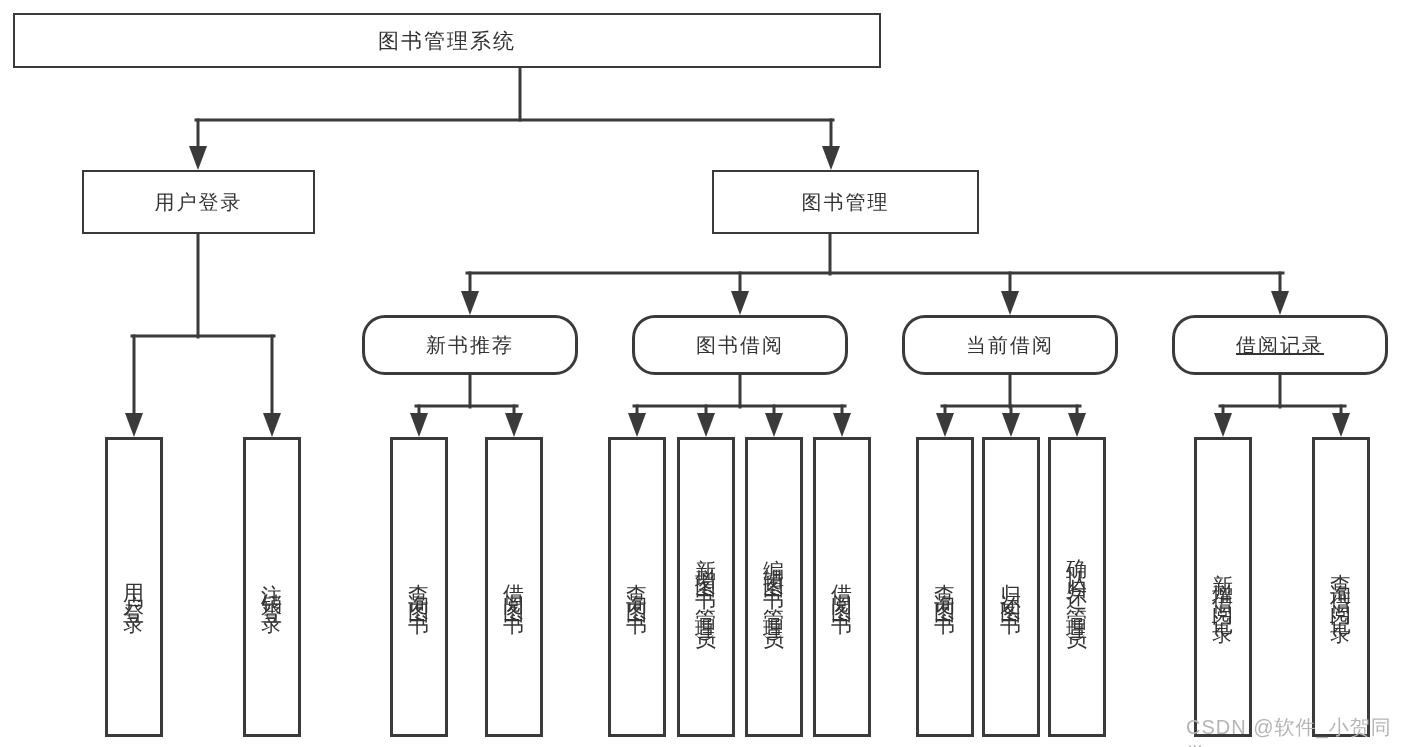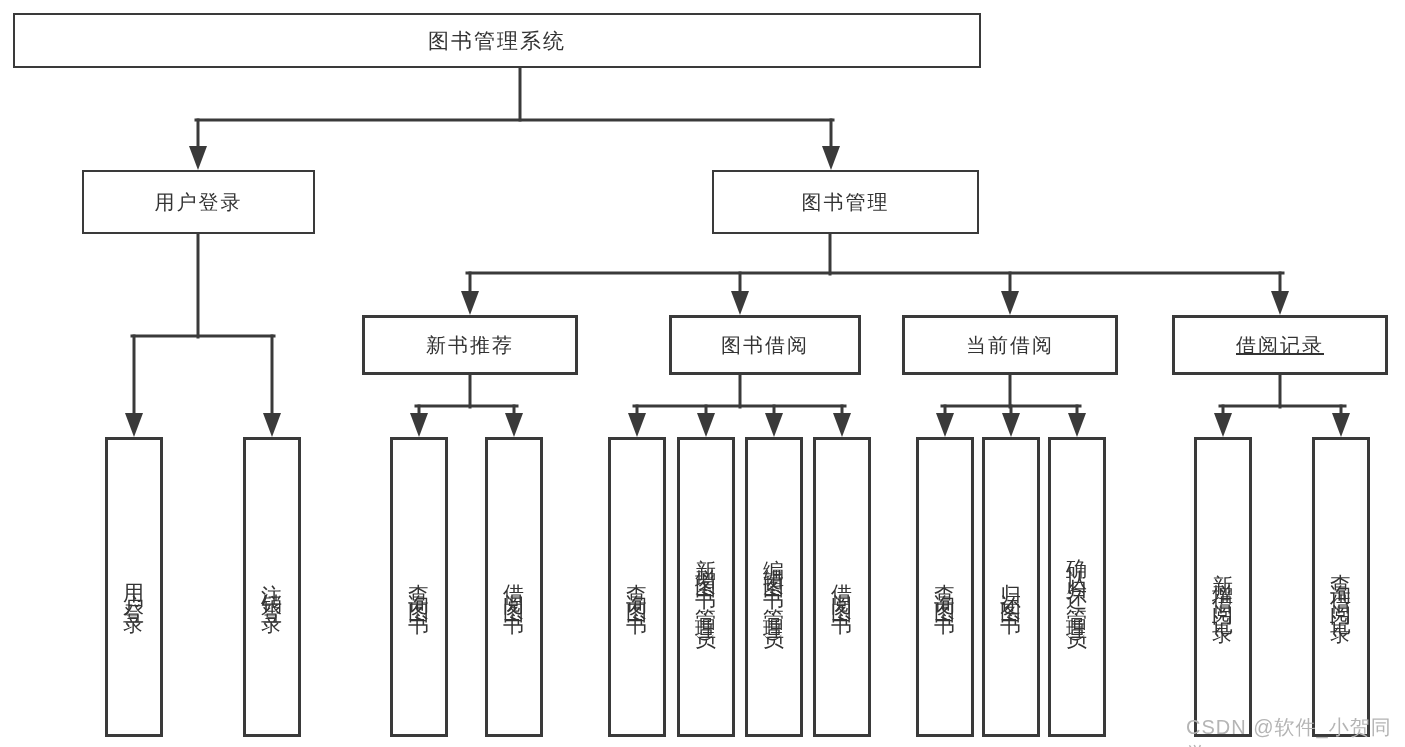--- a/index.html
+++ b/index.html
@@ -24,21 +24,21 @@
     box-sizing:border-box;
     background:var(--background);
     border:2px solid var(--line);
     display:flex;align-items:center;justify-content:center;
     color:var(--text);
     font-size:20px;
     letter-spacing:2px;
     white-space:nowrap;
   }
   .root{font-size:21px;}
-  .l3{border-width:3px;}
+  .l3{border-width:3px;border-radius:23px;}
   .leaf{
     border-width:3px;
     width:58px;height:300px;
     top:437px;
   }
   .vtext{
     writing-mode:vertical-rl;
     text-orientation:mixed;
     letter-spacing:10px;
     font-size:21px;
@@ -128,35 +128,35 @@
     <g>
       <line x1="1280" y1="374" x2="1280" y2="407"></line>
       <line x1="1220" y1="406" x2="1345" y2="406"></line>
       <line x1="1223" y1="406" x2="1223" y2="417"></line>
       <polygon points="1214,413 1232,413 1223,437"></polygon>
       <line x1="1341" y1="406" x2="1341" y2="417"></line>
       <polygon points="1332,413 1350,413 1341,437"></polygon>
     </g>
   </svg>
 
-  <div class="node root" style="left:13px;top:13px;width:968px;height:55px;">
+  <div class="node root" style="left:13px;top:13px;width:868px;height:55px;">
     <span>图书管理系统</span>
   </div>
 
   <div class="node" style="left:82px;top:170px;width:233px;height:64px;">
     <span>用户登录</span>
   </div>
   <div class="node" style="left:712px;top:170px;width:267px;height:64px;">
     <span>图书管理</span>
   </div>
 
   <div class="node l3" style="left:362px;top:315px;width:216px;height:60px;">
     <span>新书推荐</span>
   </div>
-  <div class="node l3" style="left:632px;top:315px;width:192px;height:60px;margin-left:37px;">
+  <div class="node l3" style="left:632px;top:315px;width:216px;height:60px;">
     <span>图书借阅</span>
   </div>
   <div class="node l3" style="left:902px;top:315px;width:216px;height:60px;">
     <span>当前借阅</span>
   </div>
   <div class="node l3" style="left:1172px;top:315px;width:216px;height:60px;text-decoration:underline;">
     <span>借阅记录</span>
   </div>
 
   <div class="node leaf" style="left:105px;">

